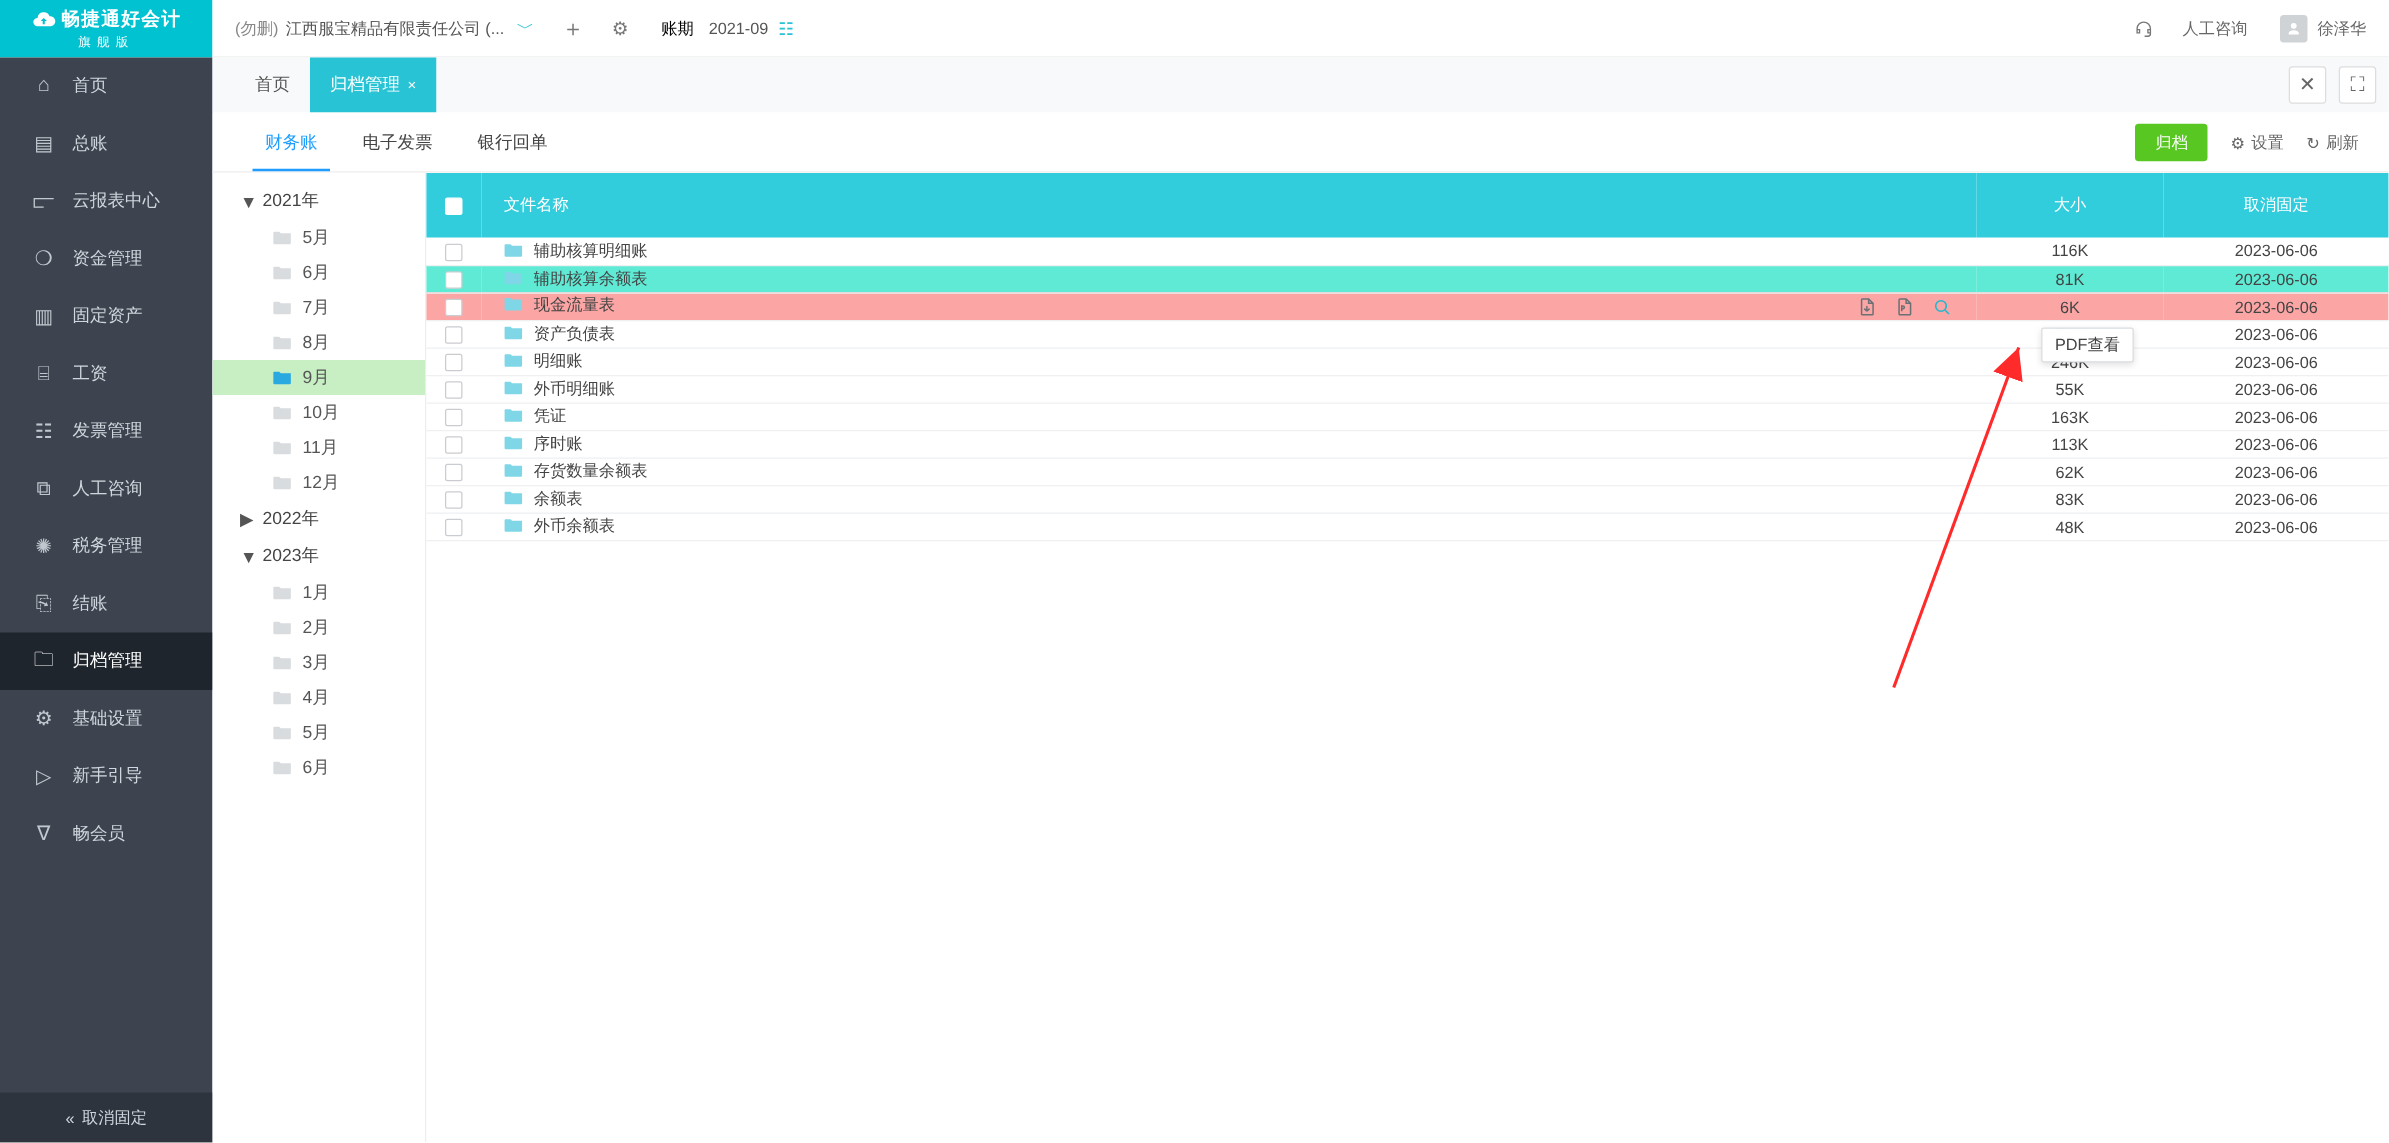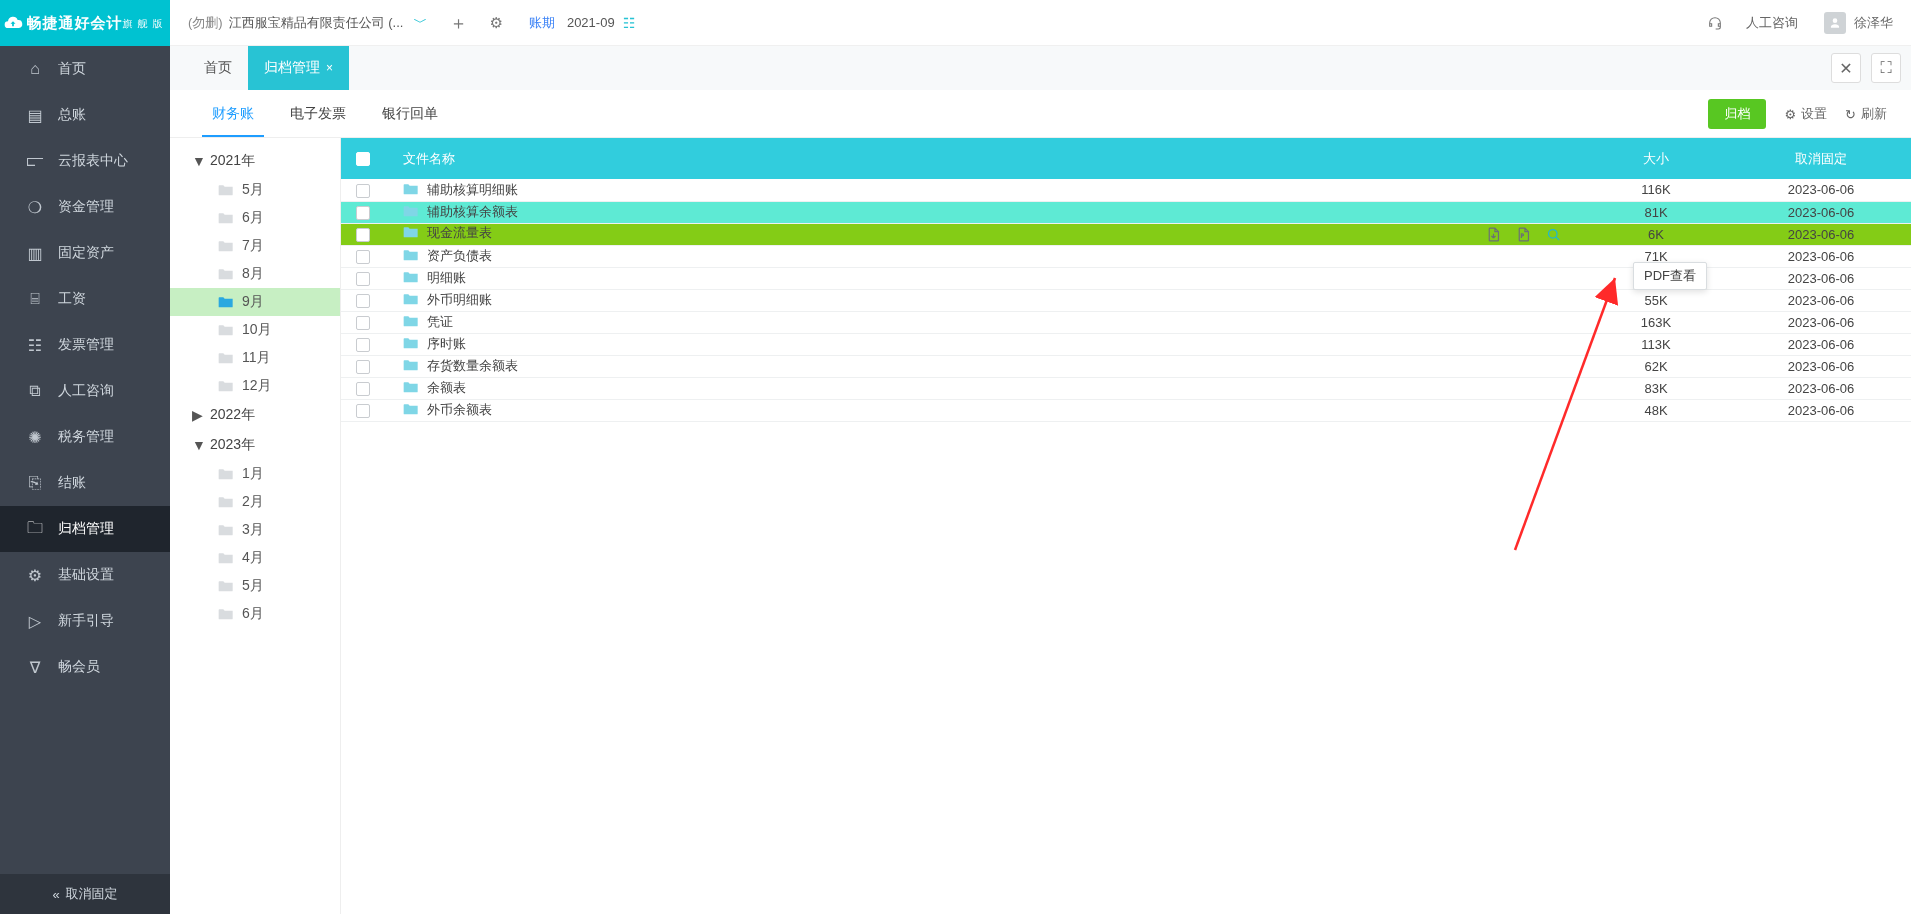--- a/index.html
+++ b/index.html
@@ -1,28 +1,28 @@
 <!DOCTYPE html>
 <html><head>
 <meta charset="utf-8">
 <style>
 * { margin:0; padding:0; box-sizing:border-box; font-family:"Microsoft YaHei","PingFang SC",sans-serif; }
 body { background:#fff; overflow:hidden; width:1911px; height:914px; position:relative; }
 
 
-.brand-bar { position:absolute; left:0; top:0; width:170px; height:46px; background:#00c2d1; display:flex; flex-direction:row; align-items:center; justify-content:center; color:#fff; }
+.brand-bar { position:absolute; left:0; top:0; width:170px; height:46px; background:#00c2d1; display:flex; flex-direction:column; align-items:center; justify-content:center; color:#fff; }
 .brand-bar .logo { font-size:15px; font-weight:bold; letter-spacing:1px; display:flex; align-items:center; gap:4px;}
 .brand-bar .logo svg{ width:20px; height:20px;}
 .brand-bar .sub  { font-size:10px; letter-spacing:5px; margin-top:1px; opacity:.95;}
 .top-bar { position:absolute; left:170px; right:0; top:0; height:46px; background:#fff; display:flex; align-items:center; padding:0 18px; font-size:13px; color:#555; border-bottom:1px solid #f0f0f0;}
 .top-bar .company{ display:flex; align-items:center; gap:6px;}
 .top-bar .del    { color:#888;}
 .top-bar .chev   { color:#28c3d4; font-size:14px; margin-left:4px;}
 .top-bar .iconbtn{ margin-left:22px; color:#777; font-size:18px; cursor:pointer;}
-.top-bar .period-lbl{ margin-left:26px; color:#3b82f6;}
+.top-bar .period-lbl{ margin-left:26px; color:#000000;}
 .top-bar .period-val{ margin-left:12px;}
 .top-bar .cal    { color:#28c3d4; margin-left:8px; font-size:14px;}
 .top-bar .spacer { flex:1 1 auto; }
 .top-bar .help   { display:flex; align-items:center; gap:23px; color:#666; margin-right:26px; cursor:pointer;}
 .top-bar .user   { display:flex; align-items:center; gap:8px; color:#666;}
 .top-bar .avatar { width:22px; height:22px; background:#cfd3d6; border-radius:3px; display:flex; align-items:center; justify-content:center;}
 .top-bar .avatar svg{ width:14px; height:14px; fill:#fff;}
 
 
 .sidebar { position:absolute; left:0; top:46px; bottom:0; width:170px; background:#3d444f; color:#cfd6dd; display:flex; flex-direction:column;}
@@ -56,29 +56,29 @@
 .tree .yr{ padding:6px 0 6px 22px; display:flex; align-items:center; gap:8px; cursor:pointer;}
 .tree .yr .caret{ width:10px; display:inline-block; text-align:center; color:#555;}
 .tree .mo{ padding:5px 0 5px 48px; display:flex; align-items:center; gap:8px; cursor:pointer; color:#555;}
 .tree .mo .fic{ width:16px; height:14px; display:inline-flex;}
 .tree .mo .fic svg{ width:16px; height:14px;}
 .tree .mo.active{ background:#c7efc3;}
 .tree .mo.active .fic svg path{ fill:#2aa8e0;}
 
 .tbl-wrap{ flex:1; overflow:auto; border-left:1px solid #eee;}
 table{ width:100%; border-collapse:collapse; font-size:13px; color:#444;}
-thead th{ background:#31cddd; color:#fff; font-weight:normal; height:41px; position:sticky; top:0;}
+thead th{ background:#31cddd; color:#fff; font-weight:normal; height:52px; position:sticky; top:0;}
 thead th.name{ text-align:left; padding-left:18px;}
 tbody td{ height:22px; border-bottom:1px solid #eef0f1; text-align:center;}
 tbody td.name{ text-align:left; padding-left:18px;}
 tbody td.name .fd{ display:inline-flex; width:16px; height:14px; margin-right:8px; vertical-align:-2px;}
 tbody td.name .fd svg{ width:16px; height:14px;}
 tbody td.cb{ width:44px;}
 tbody tr.sel   { background:#5eead4;}
-tbody tr.hover { background:#84cc16;}
+tbody tr.hover { background:#fca5a5;}
 tbody tr.hover .row-actions{ display:inline-flex;}
 .row-actions{ display:none; float:right; margin-right:18px; gap:10px;}
 .row-actions .ra{ width:20px; height:20px; display:inline-flex; align-items:center; justify-content:center; color:#6b7075; cursor:pointer;}
 .row-actions .ra.view{ color:#1fb8d0;}
 .row-actions .ra svg{ width:17px; height:17px;}
 
 .tooltip{ position:absolute; background:#fff; border:1px solid #d9dde0; padding:4px 10px; font-size:13px; color:#444; border-radius:2px; box-shadow:0 2px 6px rgba(0,0,0,.12); white-space:nowrap; z-index:50;}
 
 .arrow{ position:absolute; pointer-events:none; z-index:40;}
 

